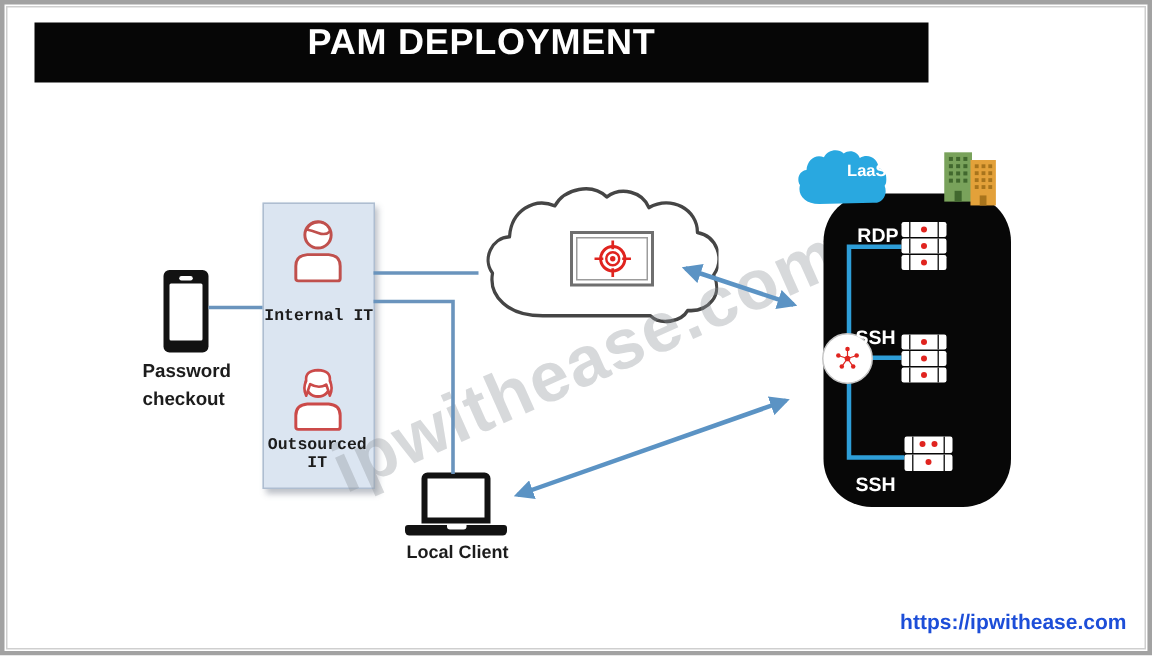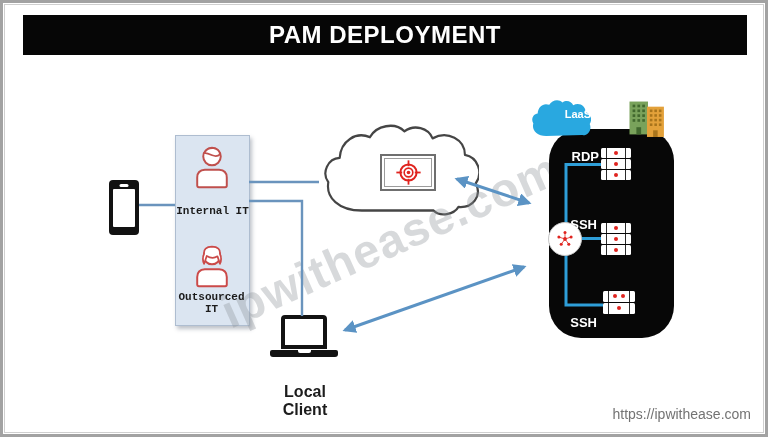--- a/index.html
+++ b/index.html
@@ -4,22 +4,22 @@
 <style>
   html,body{margin:0;padding:0;background:#ffffff;}
   #canvas{
     position:relative;width:768px;height:437px;overflow:hidden;
     font-family:"Liberation Sans",sans-serif;background:#fff;
     border:3px solid #a2a2a2;box-sizing:border-box;
     box-shadow:inset 0 0 0 1px #ffffff, inset 0 0 0 2px #cfcfcf;
   }
   .abs{position:absolute;}
   
-  .title-bar{left:20px;top:12px;width:724px;height:40px;background:#060606;
-    display:flex;align-items:center;justify-content:center;z-index:7;}
+  .title-bar{left:20px;top:12px;width:596px;height:40px;background:#060606;
+    display:flex;justify-content:center;z-index:7;}
   .title-bar span{color:#fff;font-weight:bold;font-size:24px;letter-spacing:.5px;}
   
   .wm{left:387px;top:237px;transform:translate(-50%,-50%) rotate(-24deg);
     font-size:47px;font-weight:bold;letter-spacing:1px;white-space:nowrap;
     color:rgba(140,146,152,0.35);z-index:2;}
   
   .phone{left:106px;top:177px;width:30px;height:55px;background:#121212;border-radius:4px;z-index:3;}
   .phone .screen{position:absolute;left:4px;right:4px;top:9px;bottom:8px;background:#fff;border-radius:1px;}
   .phone .speaker{position:absolute;left:50%;top:3.5px;width:9px;height:3px;background:#fff;border-radius:2px;transform:translateX(-50%);}
   .lbl{font-weight:bold;color:#1c1c1c;z-index:3;}
@@ -34,57 +34,59 @@
   .monitor{left:377px;top:151px;width:56px;height:37px;border:2px solid #6f6f6f;background:#fff;
     box-sizing:border-box;padding:2px;z-index:3;}
   .monitor-inner{width:100%;height:100%;border:1px solid #9c9c9c;box-sizing:border-box;
     display:flex;align-items:center;justify-content:center;}
   .cloud-lbl{left:338px;top:204px;width:134px;text-align:center;font-size:12px;}
   
   .laptop-screen{left:278px;top:312px;width:46px;height:34px;border:4px solid #121212;
     border-radius:4px 4px 0 0;background:#fff;box-sizing:border-box;z-index:3;}
   .laptop-base{left:267px;top:347px;width:68px;height:7px;background:#121212;border-radius:2px 2px 3px 3px;z-index:3;}
   .laptop-notch{left:295px;top:347px;width:13px;height:2.5px;background:#fff;border-radius:0 0 2px 2px;z-index:4;}
-  .laptop-lbl{left:261px;top:358px;width:82px;text-align:center;font-size:16px;margin-top:22px;}
+  .laptop-lbl{left:261px;top:358px;width:82px;text-align:center;font-size:12px;}
   
   .host-panel{left:546px;top:126px;width:125px;height:209px;background:#070707;border-radius:32px;z-index:4;}
   .laas{left:526px;top:96px;width:62px;height:40px;z-index:5;}
   .laas-lbl{left:526px;top:105px;width:62px;text-align:right;color:#fff;font-size:11px;font-weight:bold;z-index:6;}
   .bldg{left:624px;top:97px;width:42px;height:38px;z-index:5;}
   .hub{left:545px;top:219px;width:34px;height:34px;background:#fff;border:1px solid #c6c6c6;
     border-radius:50%;box-sizing:border-box;display:flex;align-items:center;justify-content:center;z-index:6;}
   .stack{z-index:6;}
   .srv-row{position:relative;background:#fff;border-radius:1.5px;margin-bottom:1.5px;}
   .stack-3 .srv-row{height:9.5px;}
   .stack-2 .srv-row{height:10.5px;}
   .srv-row .sep{position:absolute;top:0;bottom:0;width:1px;background:#2b2b2b;}
   .sep-l{left:5px;} .sep-r{right:5px;}
   .srv-row .dot{position:absolute;width:4px;height:4px;border-radius:50%;background:#e0241f;
     top:50%;transform:translate(-50%,-50%);}
   .proto-lbl{color:#fff;font-weight:bold;font-size:13px;text-align:right;z-index:6;}
   
   .net{left:0;top:0;width:768px;height:437px;z-index:5;pointer-events:none;}
   
-  .footer-url{right:14px;bottom:12px;font-size:14px;font-weight:normal;color:#737373;z-index:7;text-decoration:none;}
+  .footer-url{right:14px;bottom:12px;font-size:14px;font-weight:bold;color:#1d4ed8;z-index:7;text-decoration:none;}
 </style>
 </head>
 <body>
 
 <div id="canvas">
 
   <div class="abs title-bar">
     <span>PAM DEPLOYMENT</span>
   </div>
 
   <div class="abs wm">ipwithease.com</div>
 
   <div class="abs phone">
     <div class="speaker"></div>
     <div class="screen"></div>
   </div>
+  <div class="abs lbl phone-lbl">Password
+checkout</div>
 
   <div class="abs it-panel"></div>
   <svg class="abs person" style="top:141px" viewBox="0 0 40 42">
     <circle cx="20" cy="11.5" r="8" fill="#fff" stroke="#c0504d" stroke-width="1.8"></circle>
     <path d="M13 8.2 Q15.5 3.2 21.5 3.8 Q26.6 4.7 27.3 9.4 Q24.6 12 20.2 10.3 Q15.8 8.6 13 8.2 Z" fill="#fff" stroke="#c0504d" stroke-width="1.6" stroke-linejoin="round"></path>
     <path d="M6.5 38 L6.5 30.5 Q6.5 24 13.5 23.5 L26.5 23.5 Q33.5 24 33.5 30.5 L33.5 38 Q33.5 39.5 32 39.5 L8 39.5 Q6.5 39.5 6.5 38 Z" fill="#fff" stroke="#c0504d" stroke-width="1.8" stroke-linejoin="round"></path>
   </svg>
   <div class="abs lbl it-lbl" style="left:167px;top:202px">Internal IT</div>
   <svg class="abs person" style="top:240px" viewBox="0 0 40 42">
     <circle cx="20" cy="12" r="7.5" fill="#fff" stroke="#cb4a49" stroke-width="1.8"></circle>

